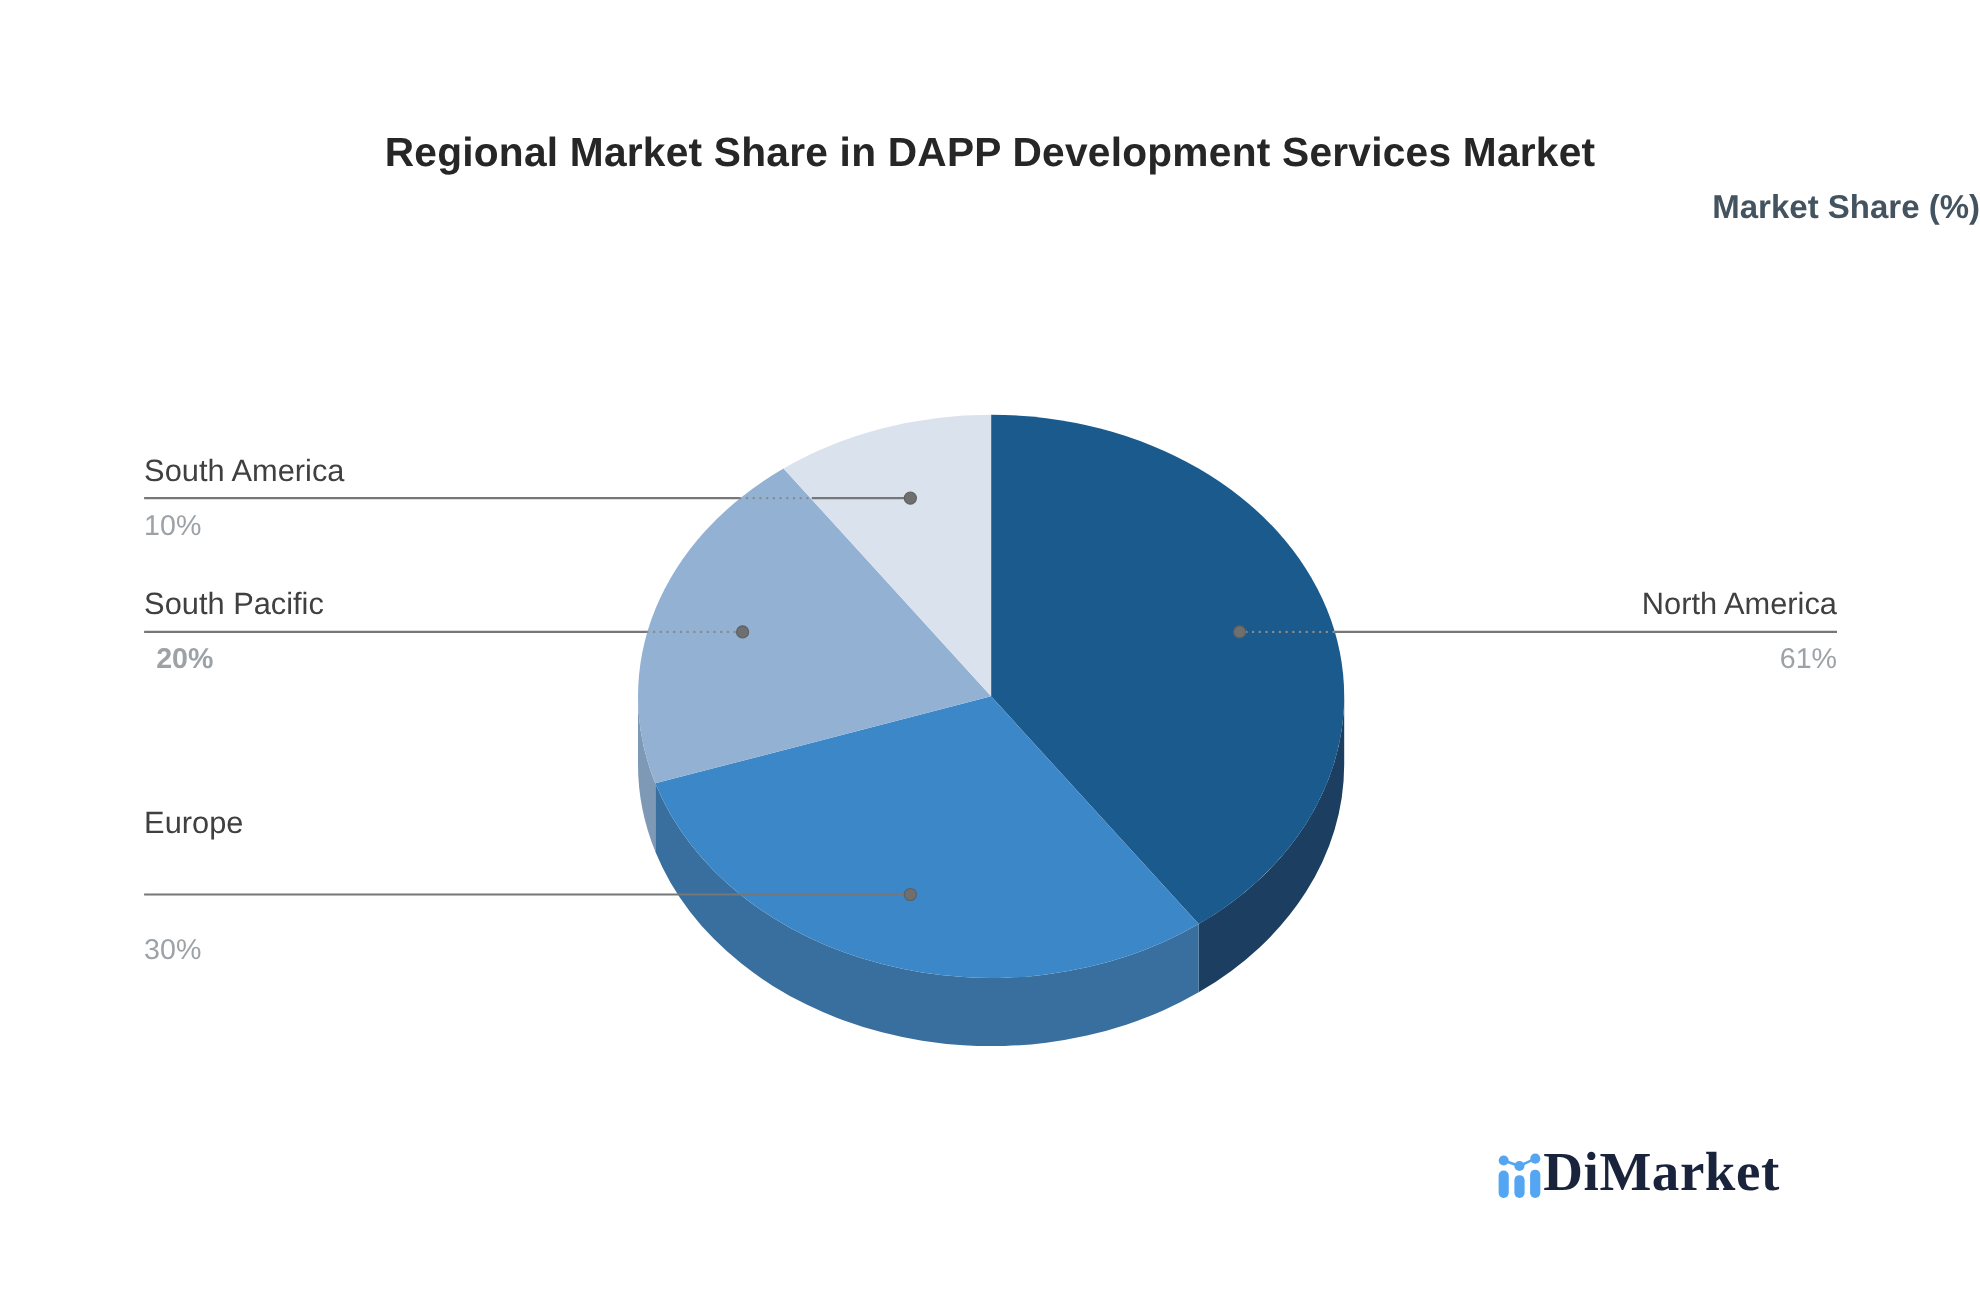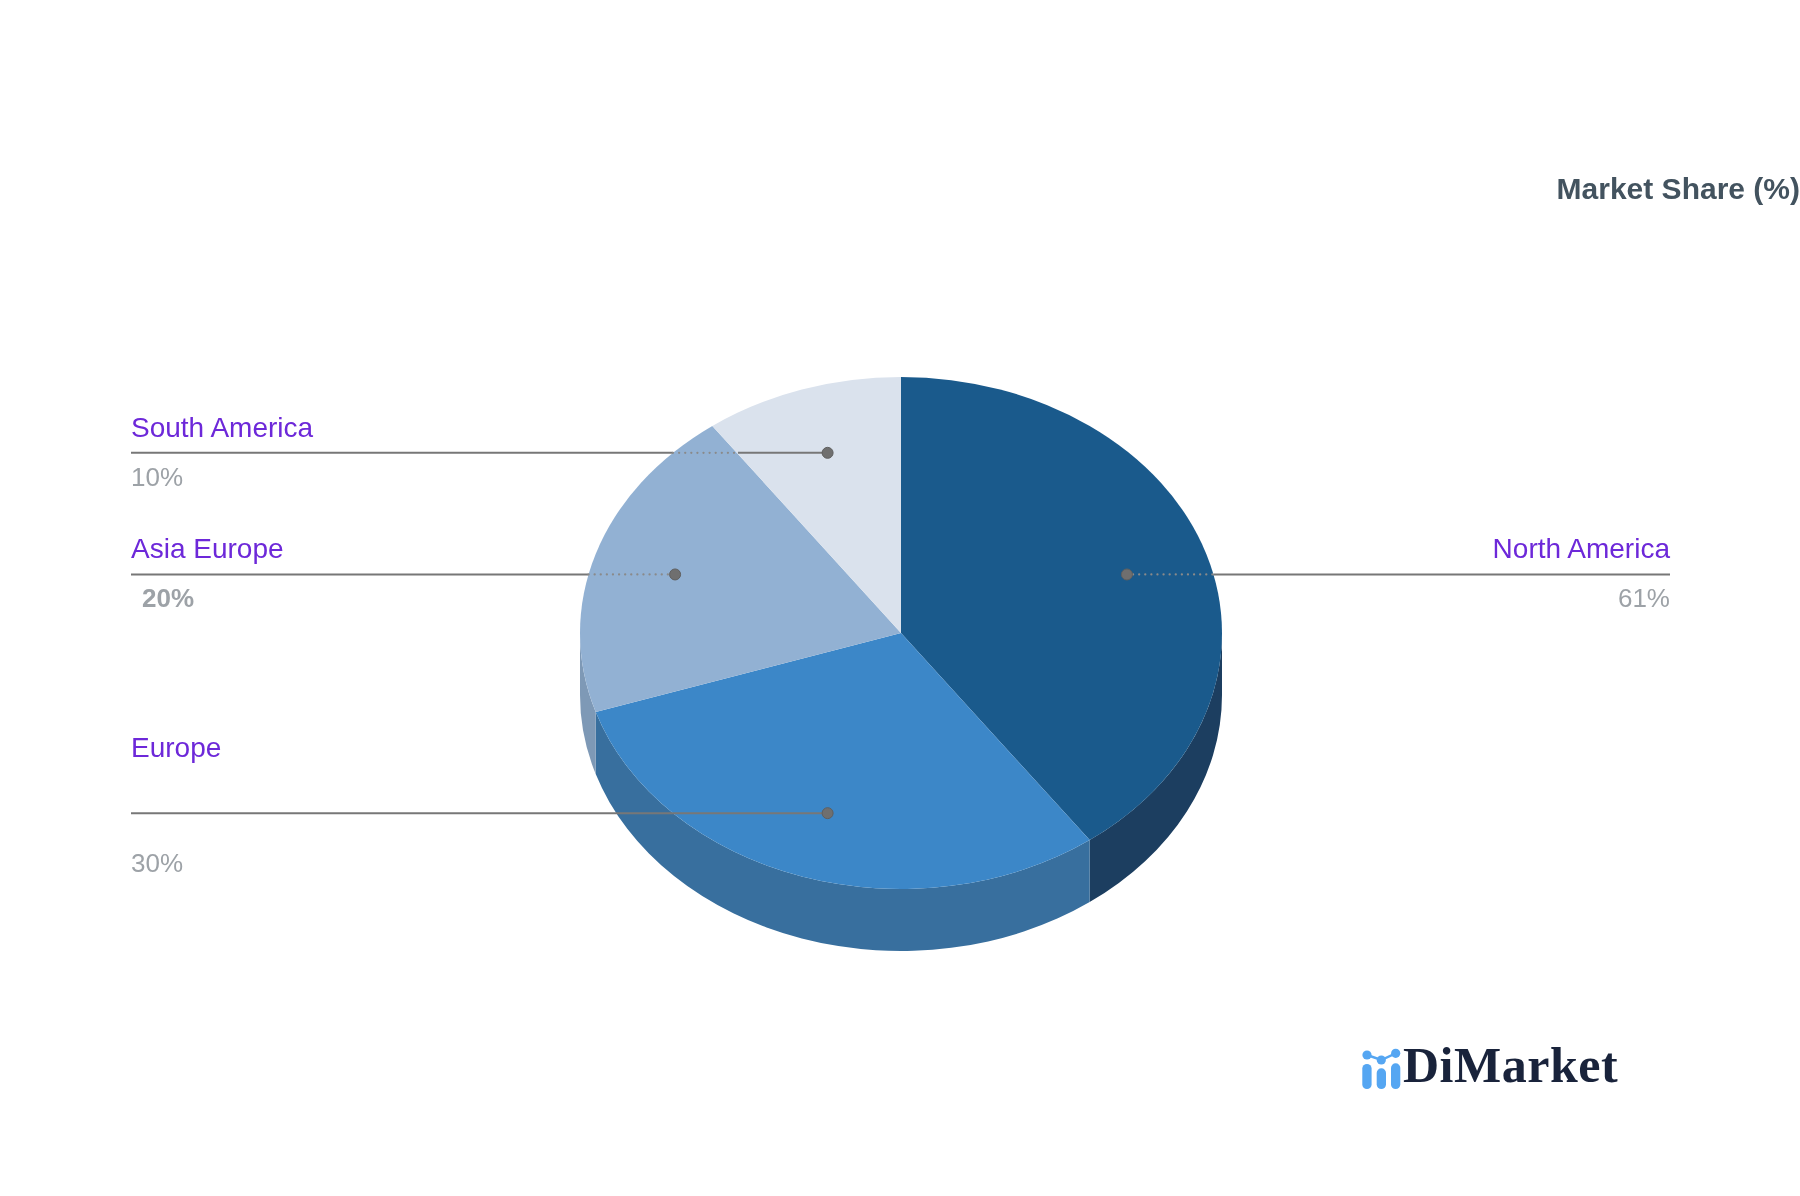--- a/index.html
+++ b/index.html
@@ -17,40 +17,41 @@
     letter-spacing:0.2px;
   }
   .chart-subtitle{
     position:absolute;top:172px;left:0;width:100%;
     text-align:right;
     font-size:30px;font-weight:700;color:#43535F;
   }
   #pie-svg{position:absolute;left:0;top:0;}
   .slice-label-block{position:absolute;white-space:nowrap;}
   .slice-label-name{
-    font-size:28px;color:#6d28d9;line-height:34px;
+    font-size:28px;color:#404040;line-height:34px;
   }
   .slice-label-pct{
     font-size:26px;color:#9DA2A7;line-height:34px;
   }
   .logo{
     position:absolute;left:1362px;top:1040px;
     display:flex;align-items:flex-end;
   }
   .logo-text{
     font-family:"Liberation Serif", serif;
     font-weight:700;font-size:50px;line-height:50px;
     color:#19233B;letter-spacing:0.5px;
   }
 </style>
 </head>
 <body>
 
 <div id="stage">
 
+  <div class="chart-title">Regional Market Share in DAPP Development Services Market</div>
   <div class="chart-subtitle">Market Share (%)</div>
 
   <svg id="pie-svg" width="1800" height="1196" viewBox="0 0 1800 1196">
       <path d="M 1222 633 A 321 256 0 0 1 1089.6790659858839 840.1083505599865 L 1089.6790659858839 902.1083505599865 A 321 256 0 0 0 1222 695 Z" fill="#1C3E60"></path>
       <path d="M 1089.6790659858839 840.1083505599865 A 321 256 0 0 1 595.7108582692557 712.1083505599865 L 595.7108582692557 774.1083505599865 A 321 256 0 0 0 1089.6790659858839 902.1083505599865 Z" fill="#386F9E"></path>
       <path d="M 595.7108582692557 712.1083505599865 A 321 256 0 0 1 580 633 L 580 695 A 321 256 0 0 0 595.7108582692557 774.1083505599865 Z" fill="#7E99B6"></path>
       <path d="M 901 633 L 901 377 A 321 256 0 0 1 1089.6790659858839 840.1083505599865 Z" fill="#1A5A8C"></path>
       <path d="M 901 633 L 1089.6790659858839 840.1083505599865 A 321 256 0 0 1 595.7108582692557 712.1083505599865 Z" fill="#3C87C8"></path>
       <path d="M 901 633 L 595.7108582692557 712.1083505599865 A 321 256 0 0 1 712.3209340141161 425.89164944001345 Z" fill="#92B1D3"></path>
       <path d="M 901 633 L 712.3209340141161 425.89164944001345 A 321 256 0 0 1 900.9999999999999 377 Z" fill="#DAE2ED"></path>
@@ -67,21 +68,21 @@
       <line x1="672.9564066414956" y1="452.83185355304613" x2="737.9564066414956" y2="452.83185355304613" stroke="#8A8A8A" stroke-width="2.2" stroke-dasharray="0.1 6" stroke-linecap="round"></line>
       <line x1="737.9564066414956" y1="452.83185355304613" x2="827.5961031561749" y2="452.83185355304613" stroke="#777777" stroke-width="2"></line>
       <circle cx="827.5961031561749" cy="452.83185355304613" r="5.5" fill="#6F6F6F" stroke="#5F5F5F" stroke-width="1"></circle>
     </svg>
 
   <div id="labels-layer">
       <div class="slice-label-block slice-label-name" style="top: 532.46px; right: 130px; text-align: right;">North America</div>
       <div class="slice-label-block slice-label-pct" style="top: 581.46px; right: 130px; text-align: right;">61%</div>
       <div class="slice-label-block slice-label-name" style="top: 731px; left: 131px;">Europe</div>
       <div class="slice-label-block slice-label-pct" style="top: 846px; left: 131px;">30%</div>
-      <div class="slice-label-block slice-label-name" style="top: 532.46px; left: 131px;">Asia Europe</div>
+      <div class="slice-label-block slice-label-name" style="top: 532.46px; left: 131px;">South Pacific</div>
       <div class="slice-label-block slice-label-pct" style="top: 581.46px; left: 142px; font-weight: bold;">20%</div>
       <div class="slice-label-block slice-label-name" style="top: 410.832px; left: 131px;">South America</div>
       <div class="slice-label-block slice-label-pct" style="top: 459.832px; left: 131px;">10%</div>
     </div>
 
   <div class="logo">
     <svg width="41" height="43" viewBox="0 0 41 43">
       <g id="logo-icon-group">
         <polyline id="logo-zigzag" points="5,8 19.3,13 33.7,6.3" fill="none" stroke-width="2.4" stroke="#55A6F2"></polyline>
         <rect x="0.3" y="17" width="9.3" height="25" rx="4.6" fill="#55A6F2"></rect>

